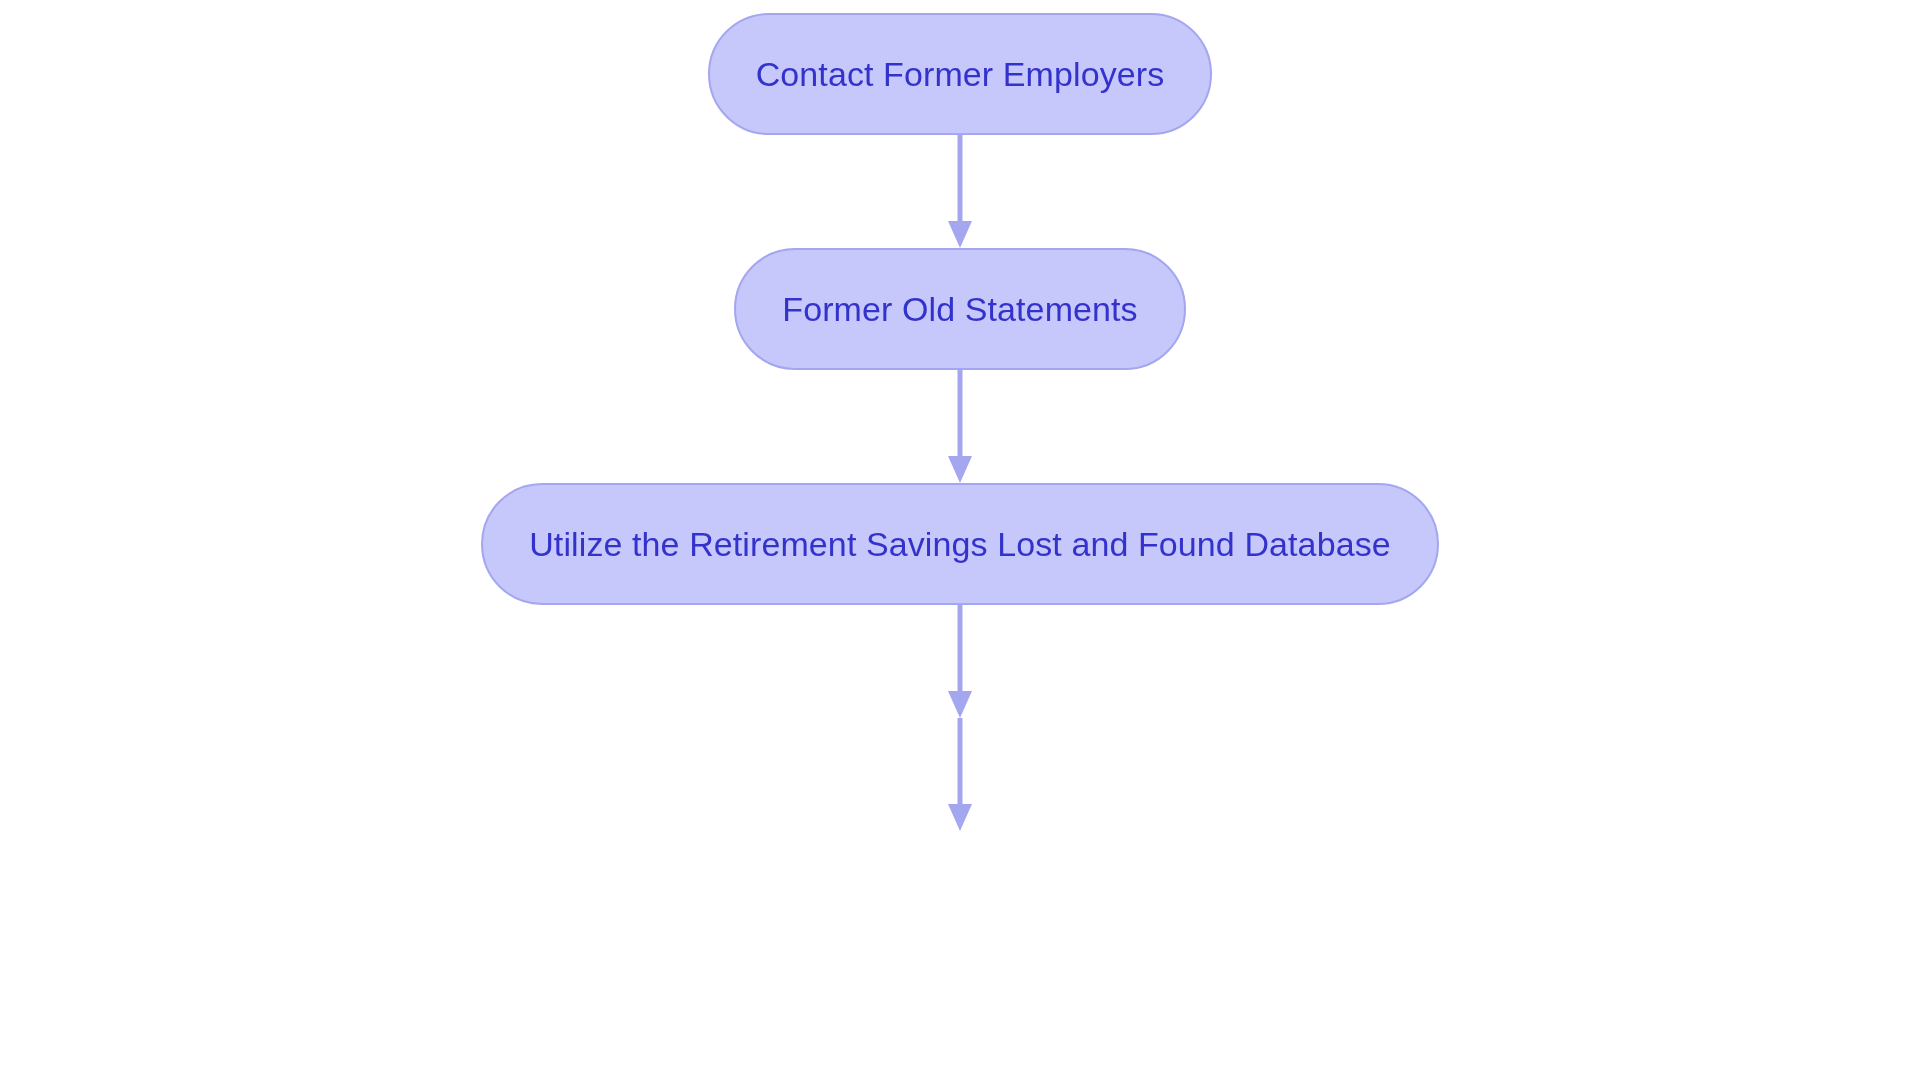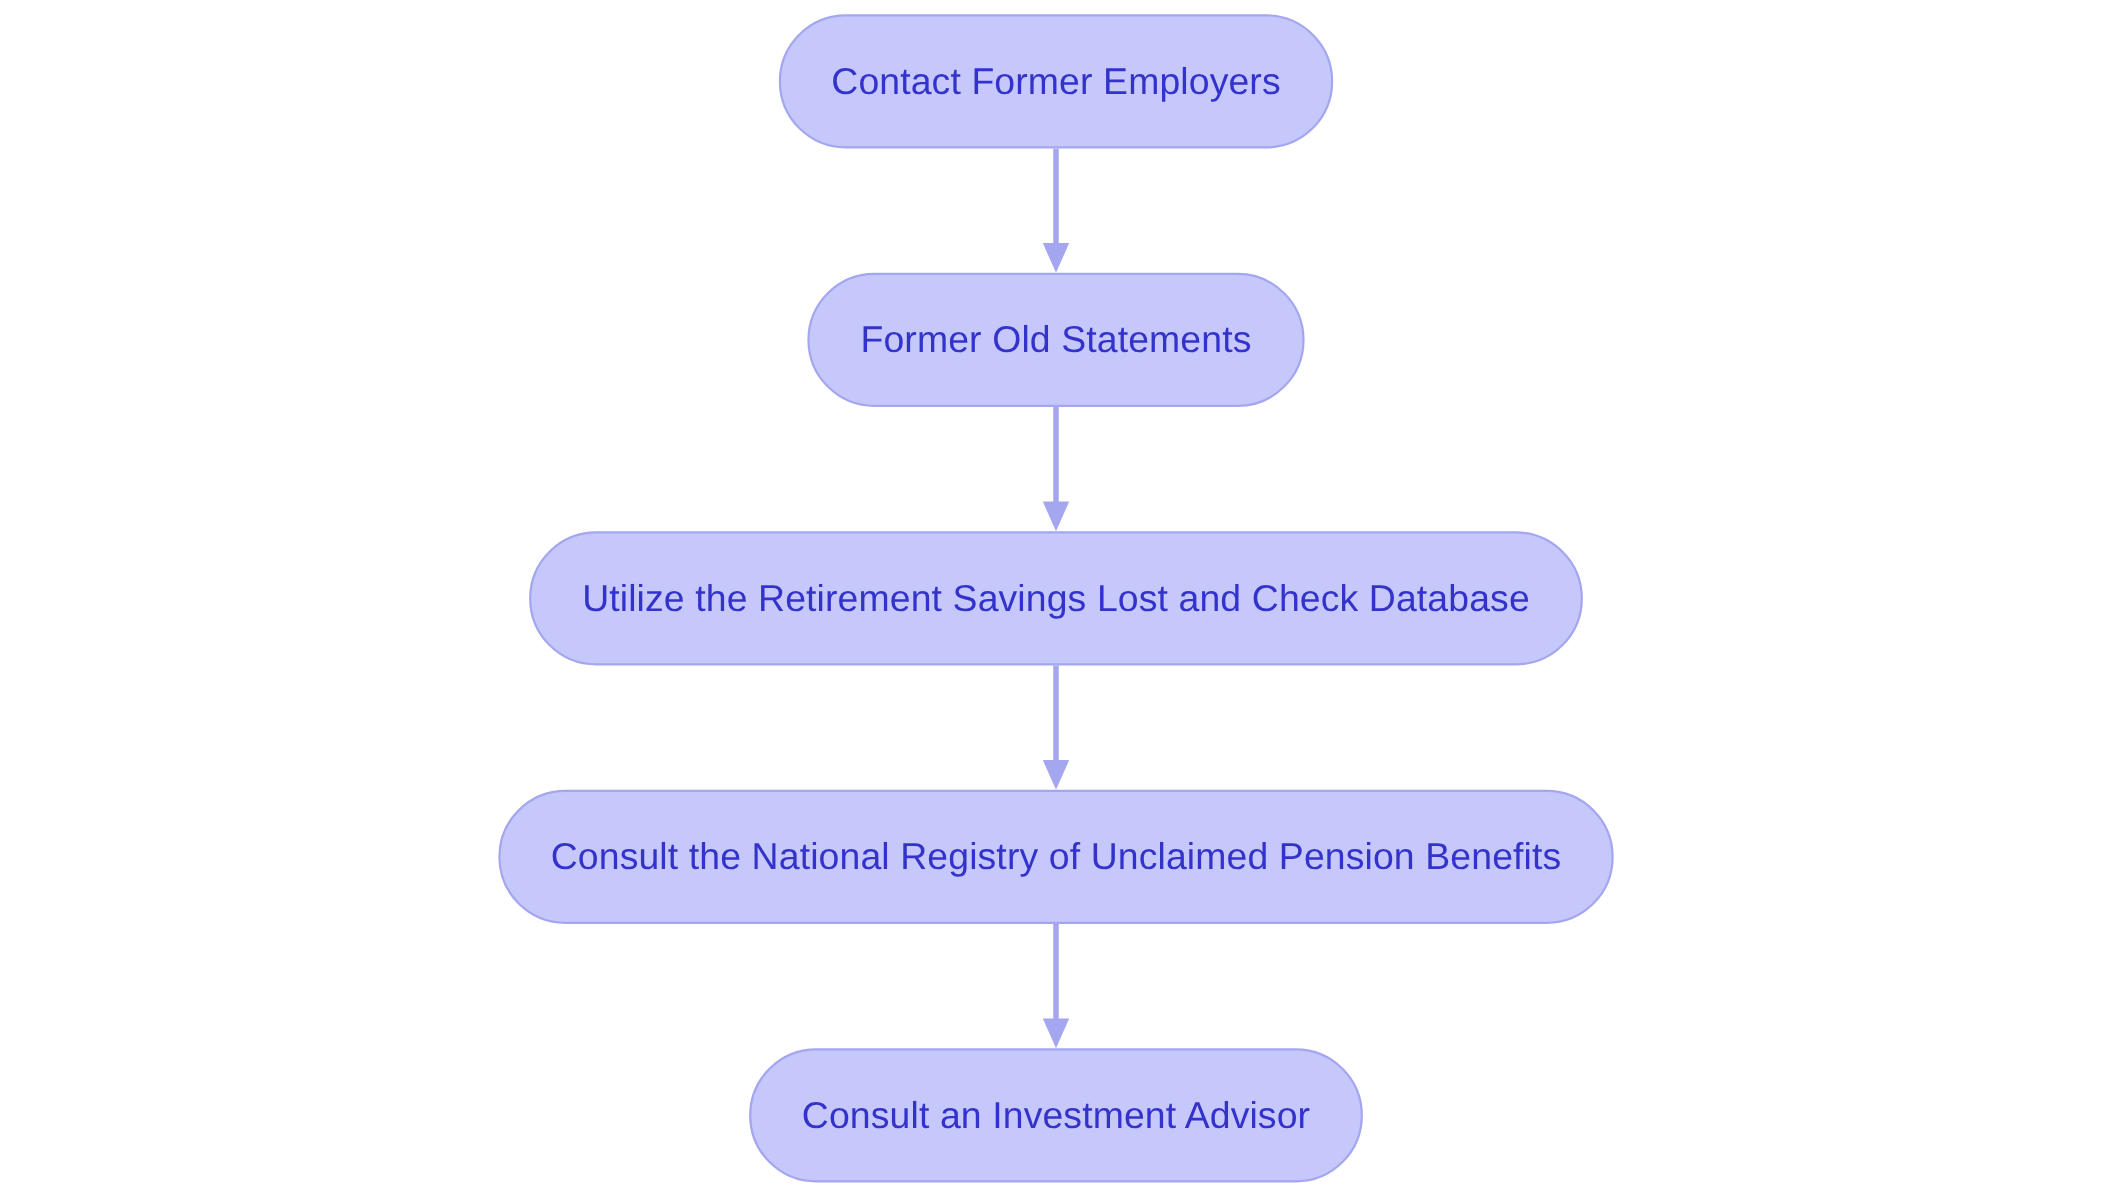--- a/index.html
+++ b/index.html
@@ -100,39 +100,33 @@
     </div>
 
     <div class="connector">
       <svg width="40" height="113" viewBox="0 0 40 113" aria-hidden="true">
         <line x1="20" y1="0" x2="20" y2="88" stroke="#a4a6ef" stroke-width="5"></line>
         <polygon points="8,86 32,86 20,113" fill="#a4a6ef"></polygon>
       </svg>
     </div>
 
     <div class="node">
-      <span class="node-label">Utilize the Retirement Savings Lost and Check Database</span>
+      <span class="node-label">Utilize the Retirement Savings Lost and Found Database</span>
     </div>
 
     <div class="connector">
       <svg width="40" height="113" viewBox="0 0 40 113" aria-hidden="true">
         <line x1="20" y1="0" x2="20" y2="88" stroke="#a4a6ef" stroke-width="5"></line>
         <polygon points="8,86 32,86 20,113" fill="#a4a6ef"></polygon>
       </svg>
     </div>
 
-    <div class="node">
-      <span class="node-label">Consult the National Registry of Unclaimed Pension Benefits</span>
-    </div>
 
     <div class="connector">
       <svg width="40" height="113" viewBox="0 0 40 113" aria-hidden="true">
         <line x1="20" y1="0" x2="20" y2="88" stroke="#a4a6ef" stroke-width="5"></line>
         <polygon points="8,86 32,86 20,113" fill="#a4a6ef"></polygon>
       </svg>
     </div>
 
-    <div class="node">
-      <span class="node-label">Consult an Investment Advisor</span>
-    </div>
 
   </div>
 </div>
 
 </body></html>

